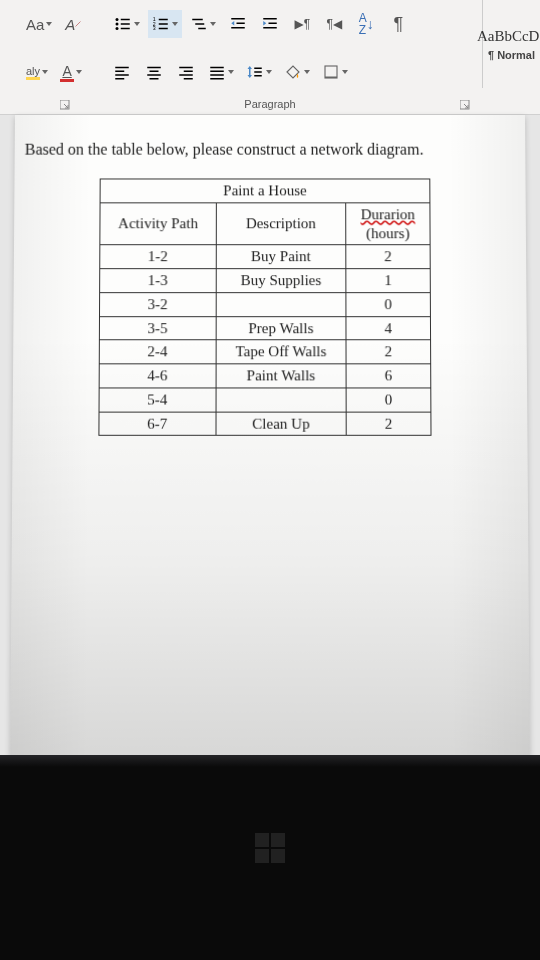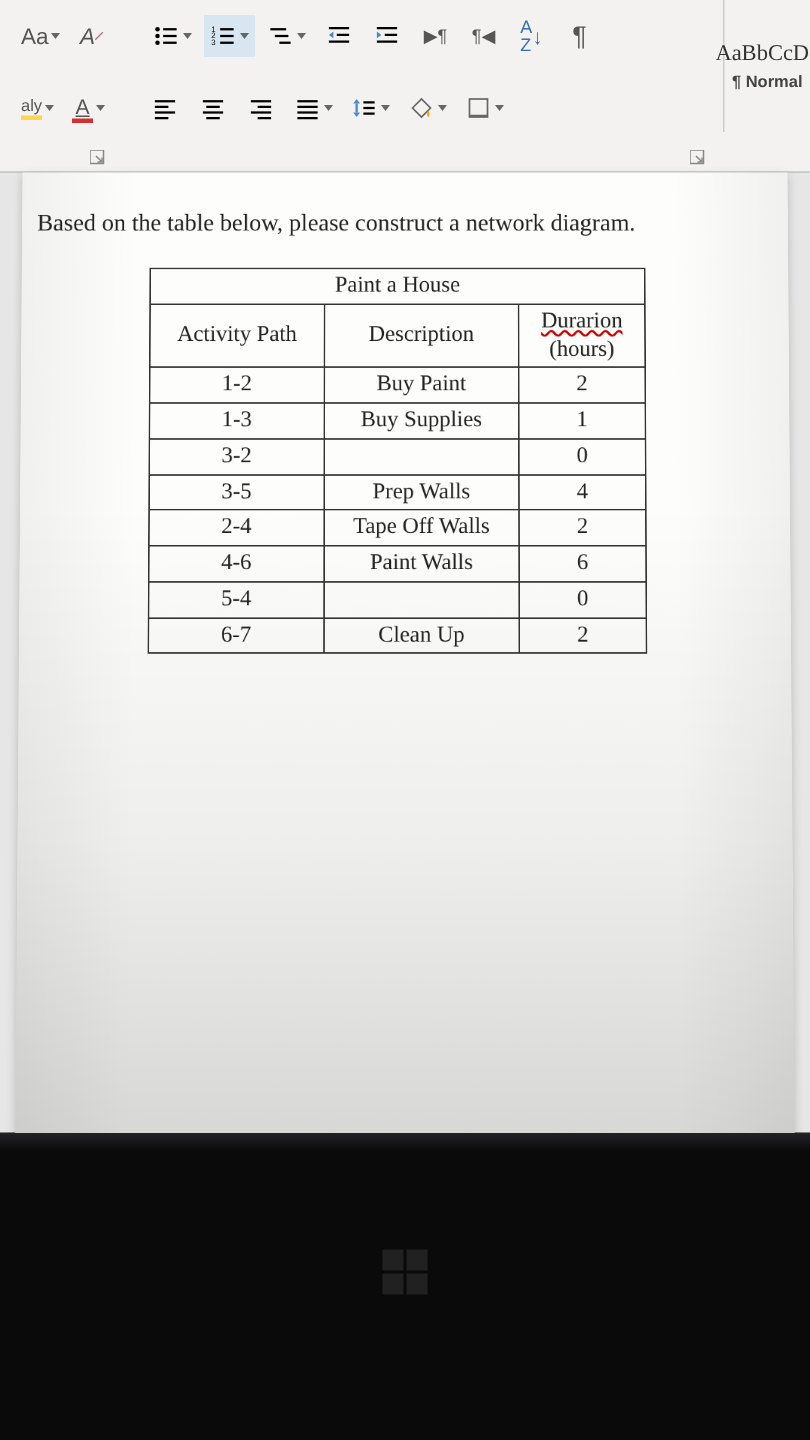--- a/index.html
+++ b/index.html
@@ -13,21 +13,21 @@
   .ribbon {
     background: #f3f2f1;
     border-bottom: 1px solid #d0d0d0;
     height: 115px;
     position: relative;
     width: 100%;
   }
   .ribbon-row1, .ribbon-row2 {
     display: flex;
     align-items: center;
-    padding: 4px 10px;
+    padding: 4px 22px;
     gap: 4px;
     height: 48px;
   }
   .rbtn {
     display: flex;
     align-items: center;
     justify-content: center;
     min-width: 28px;
     height: 28px;
     padding: 2px 4px;
@@ -322,20 +322,21 @@
         </svg>
         <span class="caret"></span>
     </div>
   </div>
 
   <div class="styles-box">
     <div class="style-sample">AaBbCcDc</div>
     <div class="style-label">¶ Normal</div>
   </div>
 
+  <div class="group-label">Paragraph</div>
   <div class="launcher l1">
     <svg viewBox="0 0 10 10">
         <rect x="0" y="0" width="9" height="9" fill="none" stroke="#888"></rect>
         <path d="M4 4 L8 8 M8 5 L8 8 L5 8" stroke="#888" fill="none"></path>
       </svg>
   </div>
   <div class="launcher l2">
     <svg viewBox="0 0 10 10">
         <rect x="0" y="0" width="9" height="9" fill="none" stroke="#888"></rect>
         <path d="M4 4 L8 8 M8 5 L8 8 L5 8" stroke="#888" fill="none"></path>

